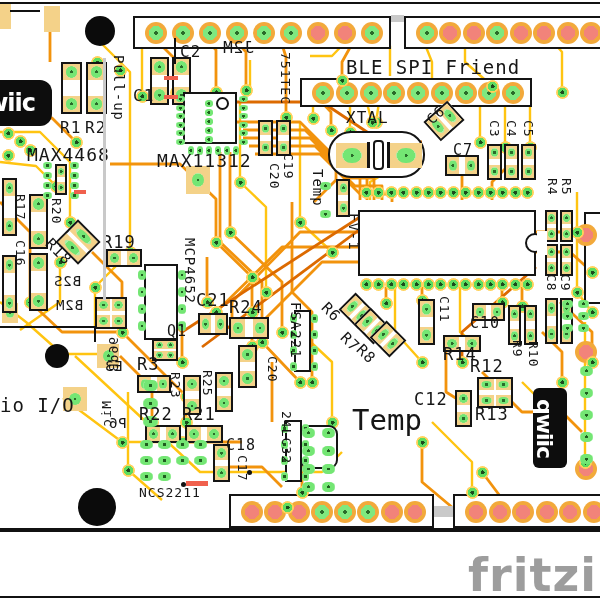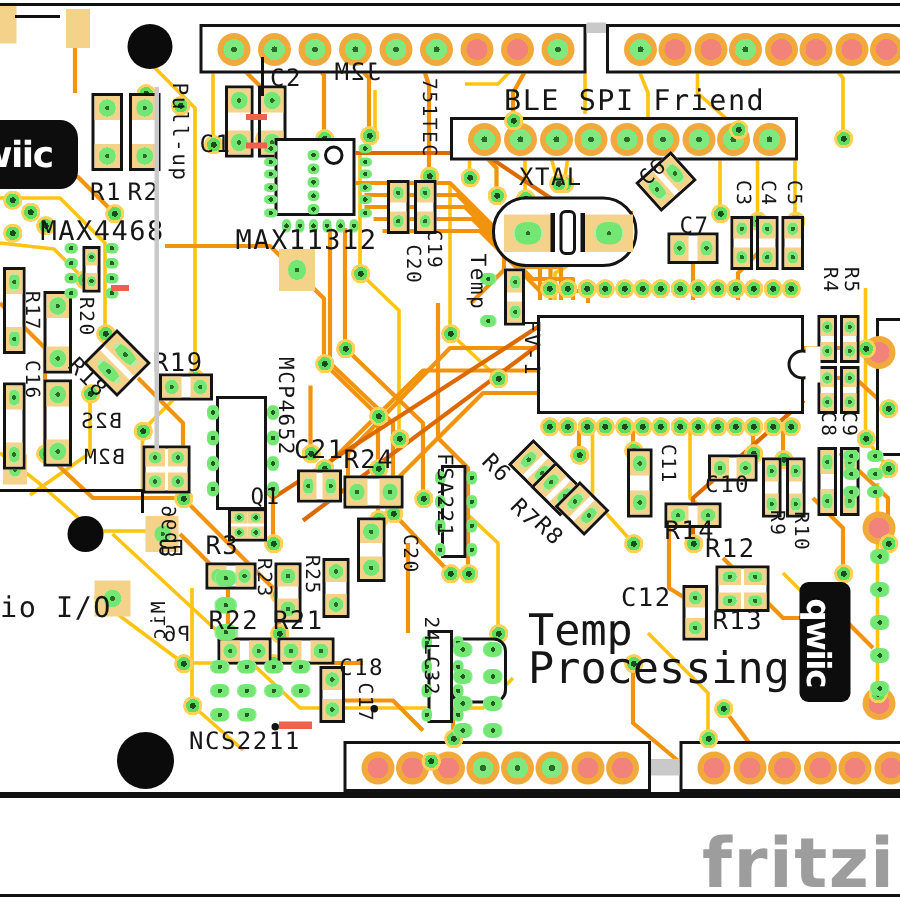--- a/index.html
+++ b/index.html
@@ -843,21 +843,21 @@
       <div class="via" style="left: 521.2px; top: 278px;"></div>
       <div class="redtick" style="left: 164px; top: 76px; width: 14px; height: 4px;"></div>
       <div class="redtick" style="left: 164px; top: 95px; width: 14px; height: 4px;"></div>
       <div class="redtick" style="left: 186px; top: 481px; width: 22px; height: 5px;"></div>
       <div class="redtick" style="left: 74px; top: 190px; width: 12px; height: 4px;"></div>
     </div>
   <div id="silk">
       <div class="lbl" style="left: 180px; top: 44px; font-size: 16px;">C2</div>
       <div class="lbl" style="left: 222px; top: 40px; font-size: 16px; transform: scaleX(-1); transform-origin: center center;">J2M</div>
       <div class="lbl" style="left: 292px; top: 52px; font-size: 13px; transform: rotate(90deg); transform-origin: 0px 0px;">751TEC</div>
-      <div class="lbl" style="left: 336px; top: 58px; font-size: 19px;">BLE SPI Friend</div>
+      <div class="lbl" style="left: 346px; top: 58px; font-size: 19px;">BLE SPI Friend</div>
       <div class="lbl" style="left: 126px; top: 55px; font-size: 14px; transform: rotate(90deg); transform-origin: 0px 0px;">Pull-up</div>
       <div class="lbl" style="left: 133px; top: 88px; font-size: 16px;">C1</div>
       <div class="lbl" style="left: 60px; top: 120px; font-size: 16px;">R1</div>
       <div class="lbl" style="left: 85px; top: 120px; font-size: 16px;">R2</div>
       <div class="lbl" style="left: 27px; top: 146px; font-size: 18px;">MAX4468</div>
       <div class="lbl" style="left: 157px; top: 152px; font-size: 18px;">MAX11312</div>
       <div class="lbl" style="left: 295px; top: 153px; font-size: 13px; transform: rotate(90deg); transform-origin: 0px 0px;">C19</div>
       <div class="lbl" style="left: 281px; top: 163px; font-size: 13px; transform: rotate(90deg); transform-origin: 0px 0px;">C20</div>
       <div class="lbl" style="left: 346px; top: 110px; font-size: 16px;">XTAL</div>
       <div class="lbl" style="left: 424px; top: 116px; font-size: 14px; transform: rotate(-42deg); transform-origin: 0px 0px;">C6</div>
@@ -896,21 +896,21 @@
       <div class="lbl" style="left: 540px; top: 341px; font-size: 13px; transform: rotate(90deg); transform-origin: 0px 0px;">R10</div>
       <div class="lbl" style="left: 414px; top: 391px; font-size: 17px;">C12</div>
       <div class="lbl" style="left: 475px; top: 406px; font-size: 17px;">R13</div>
       <div class="lbl" style="left: 137px; top: 356px; font-size: 17px;">R3</div>
       <div class="lbl" style="left: 182px; top: 372px; font-size: 13px; transform: rotate(90deg); transform-origin: 0px 0px;">R23</div>
       <div class="lbl" style="left: 214px; top: 370px; font-size: 13px; transform: rotate(90deg); transform-origin: 0px 0px;">R25</div>
       <div class="lbl" style="left: 139px; top: 406px; font-size: 17px;">R22</div>
       <div class="lbl" style="left: 182px; top: 406px; font-size: 17px;">R21</div>
       <div class="lbl" style="left: 226px; top: 438px; font-size: 15px;">C18</div>
       <div class="lbl" style="left: 249px; top: 455px; font-size: 13px; transform: rotate(90deg); transform-origin: 0px 0px;">C17</div>
-      <div class="lbl" style="left: 126px; top: 486px; font-size: 16px;">NCS2211</div>
+      <div class="lbl" style="left: 139px; top: 486px; font-size: 13px;">NCS2211</div>
       <div class="lbl" style="left: 100px; top: 401px; font-size: 13px; transform: scaleX(-1) rotate(90deg); transform-origin: 0px 0px;">Mic</div>
       <div class="lbl" style="left: 107px; top: 337px; font-size: 13px; transform: scaleX(-1) rotate(90deg); transform-origin: 0px 0px;">96dB</div>
       <div class="lbl" style="left: 108px; top: 416px; font-size: 14px; transform: scaleX(-1); transform-origin: center center;">P6</div>
       <div class="lbl" style="left: 104px; top: 359px; font-size: 14px; transform: scaleX(-1); transform-origin: center center;">E3</div>
       <div class="lbl" style="left: 0px; top: 396px; font-size: 19px;">io I/O</div>
     </div>
 
   <div class="frameline" style="top:2px"></div>
   <div class="frameline" style="top:596px"></div>
   <div class="boardedge" style="left:0;top:528px;width:600px;height:4px"></div>
@@ -929,17 +929,16 @@
 
   <div class="badge" id="qwiic-left" style="left:-14px;top:80px;width:66px;height:46px;border-radius:0 12px 12px 0">
       <span>qwiic</span>
     </div>
   <div class="badge" id="qwiic-right" style="left:533px;top:388px;width:34px;height:80px;border-radius:6px">
       <span>qwiic</span>
     </div>
 
   <div id="title">
     <div>Temp</div>
-    <div>Processing</div>
   </div>
 
   <div id="watermark">fritzin</div>
 </div>
 
 </body></html>

